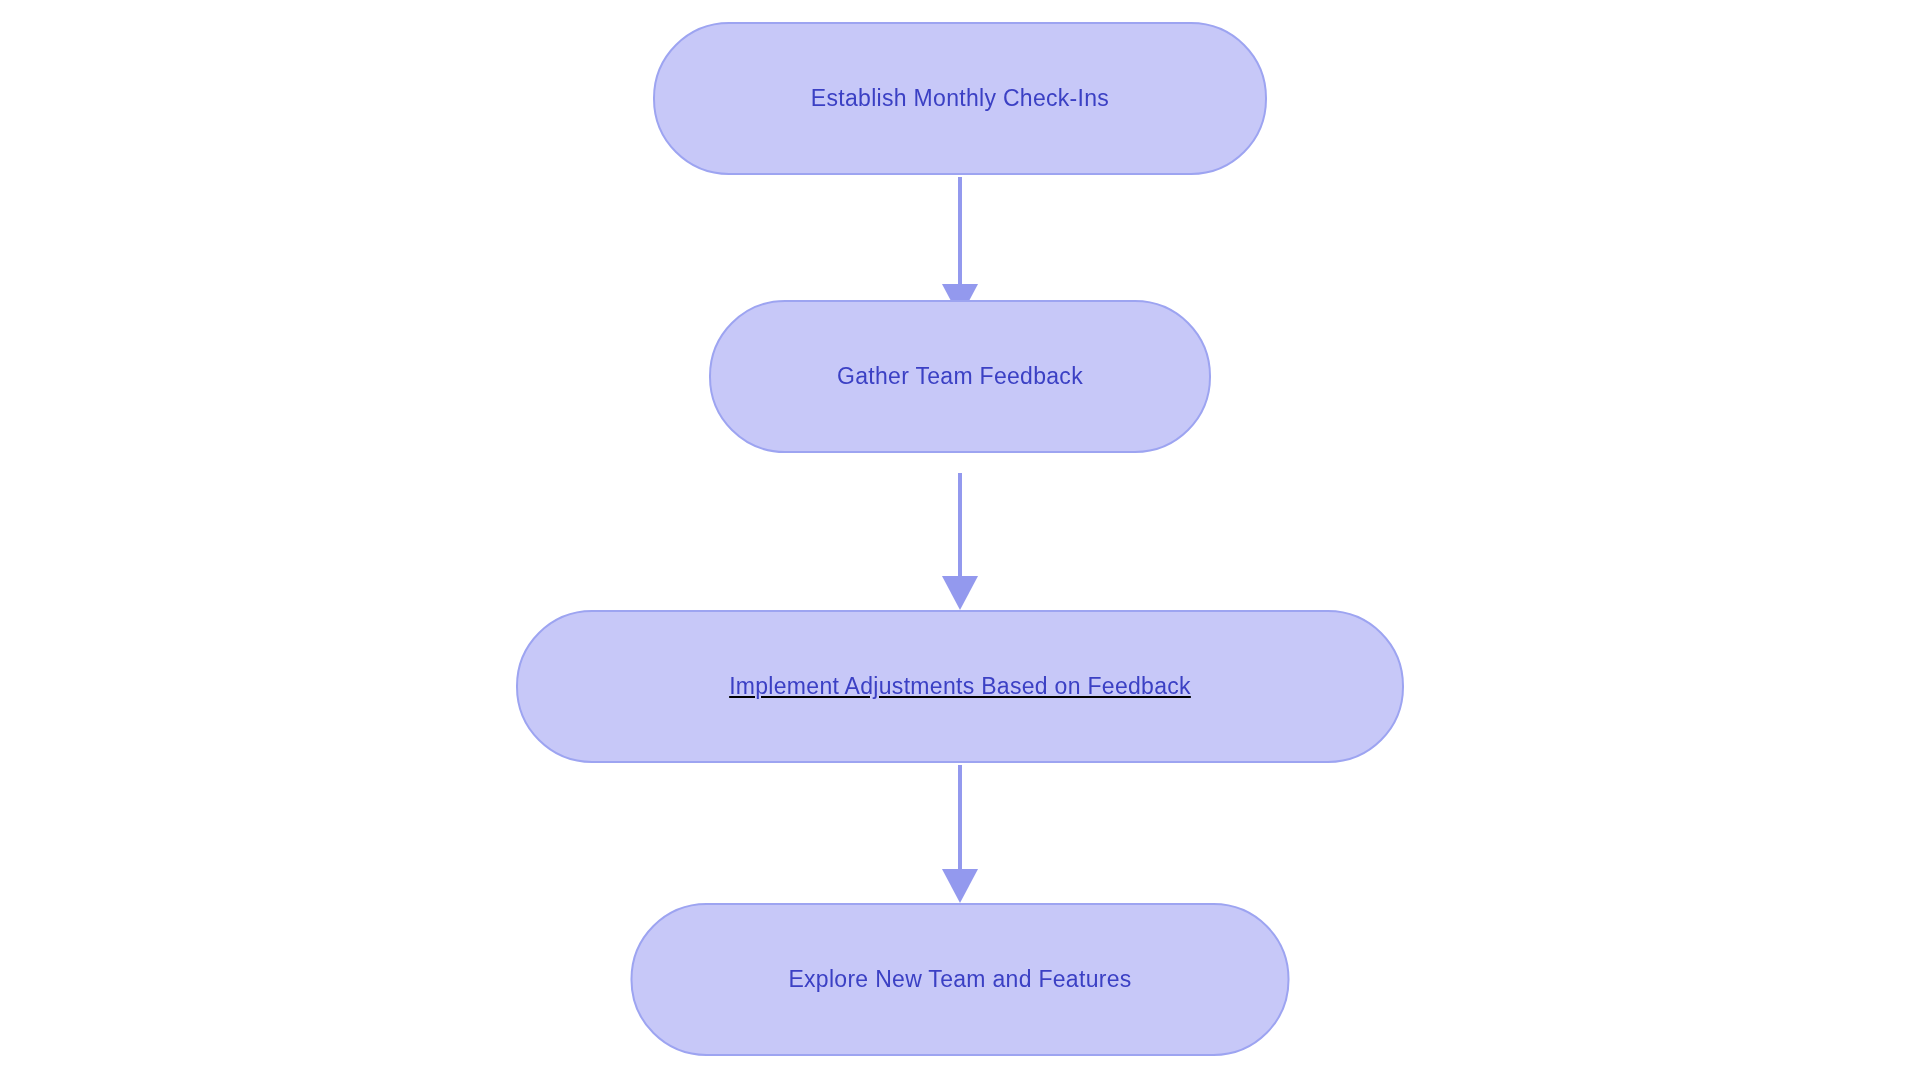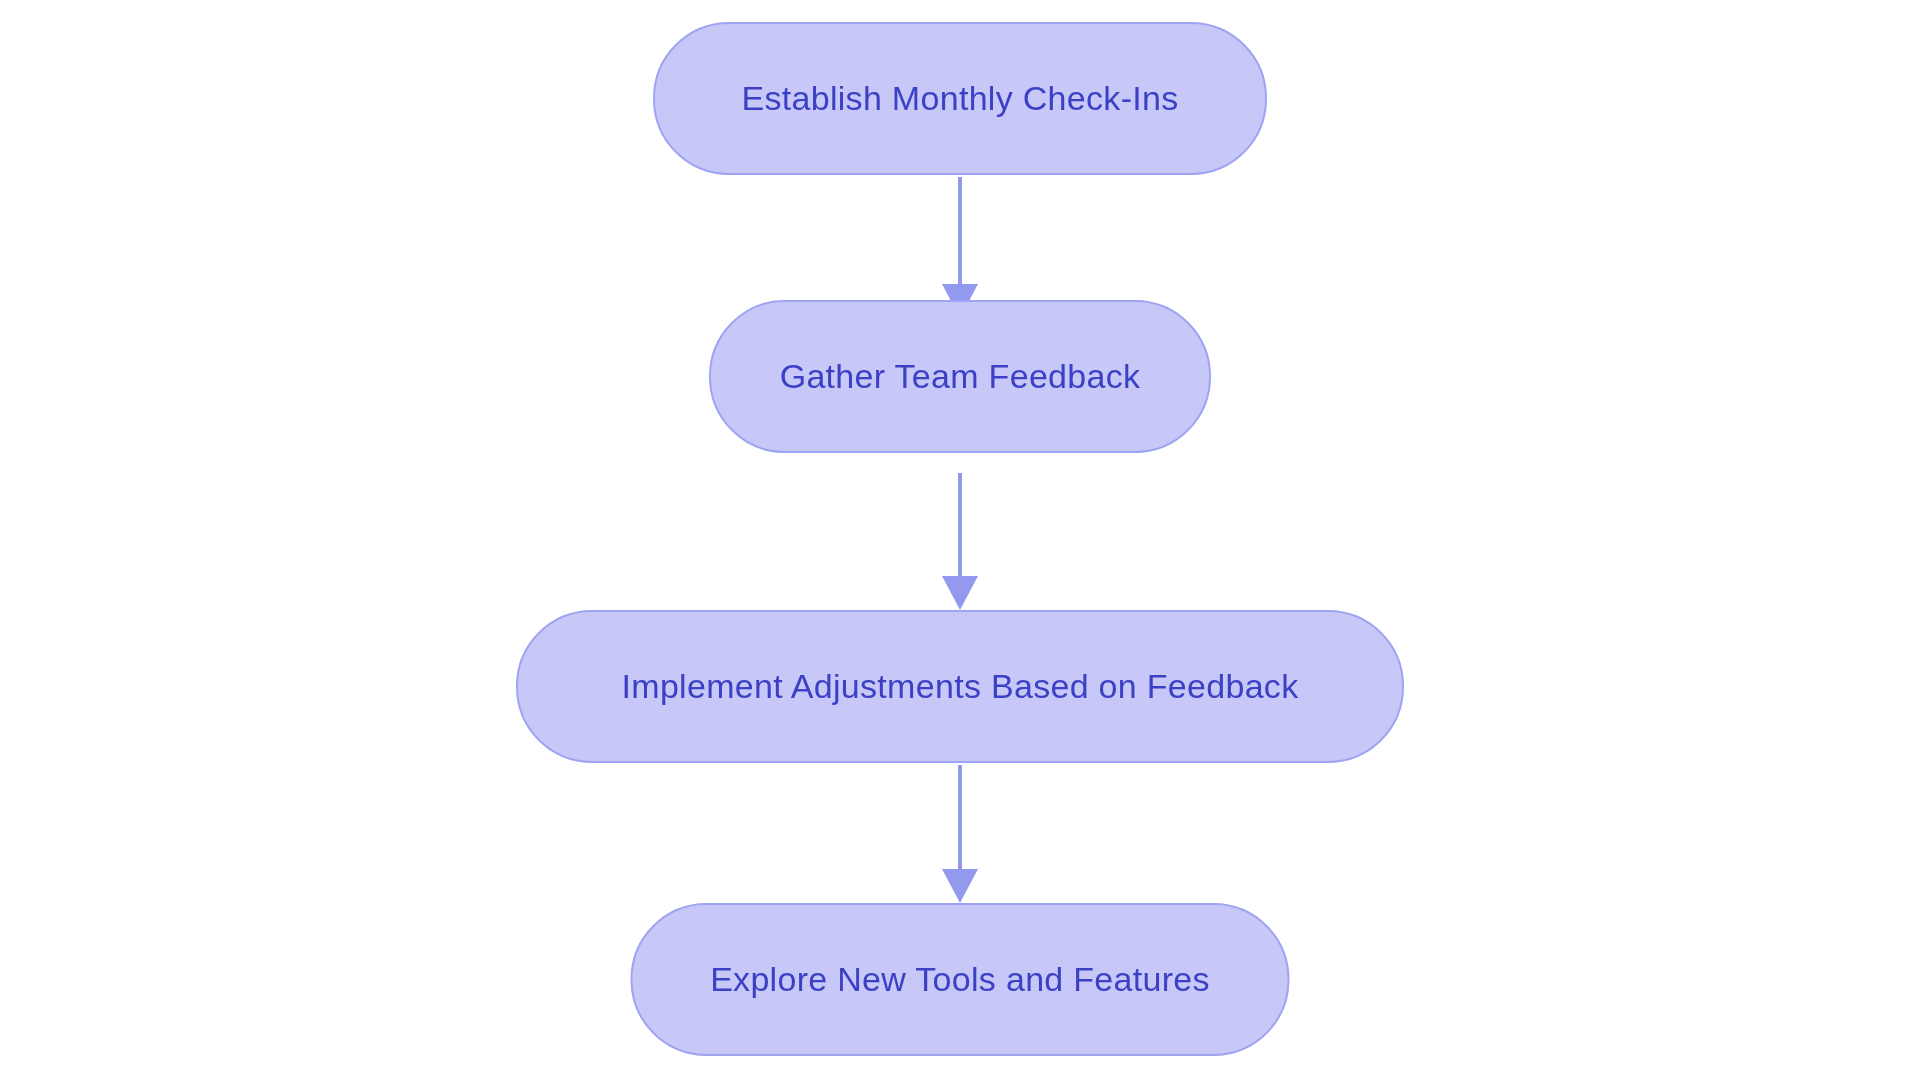--- a/index.html
+++ b/index.html
@@ -24,27 +24,27 @@
     border-radius: 76px;
     background: var(--node-fill, #c7c8f8);
     border: 2px solid var(--node-border, #9da4f1);
     display: flex;
     align-items: center;
     justify-content: center;
     text-align: center;
   }
   .node-label {
     color: var(--text, #3b40c4);
-    font-size: 34px;
+    font-size: 23px;
     letter-spacing: 0.3px;
     white-space: nowrap;
   }
   .node-1 { top: 22px;  width: 614px; }
   .node-2 { top: 300px; width: 502px; }
-  .node-3 { top: 610px; width: 888px; }
+  .node-3 { top: 610px; width: 888px; text-decoration: underline; }
   .node-4 { top: 903px; width: 659px; }
 
   .arrow {
     position: absolute;
     left: 50%;
     transform: translateX(-50%);
     width: 36px;
     display: flex;
     flex-direction: column;
     align-items: center;
@@ -91,16 +91,16 @@
   <div class="node node-3">
     <span class="node-label">Implement Adjustments Based on Feedback</span>
   </div>
 
   <div class="arrow arrow-3">
     <div class="arrow-line"></div>
     <div class="arrow-head"></div>
   </div>
 
   <div class="node node-4">
-    <span class="node-label">Explore New Tools and Features</span>
+    <span class="node-label">Explore New Team and Features</span>
   </div>
 
 </div>
 
 </body></html>

